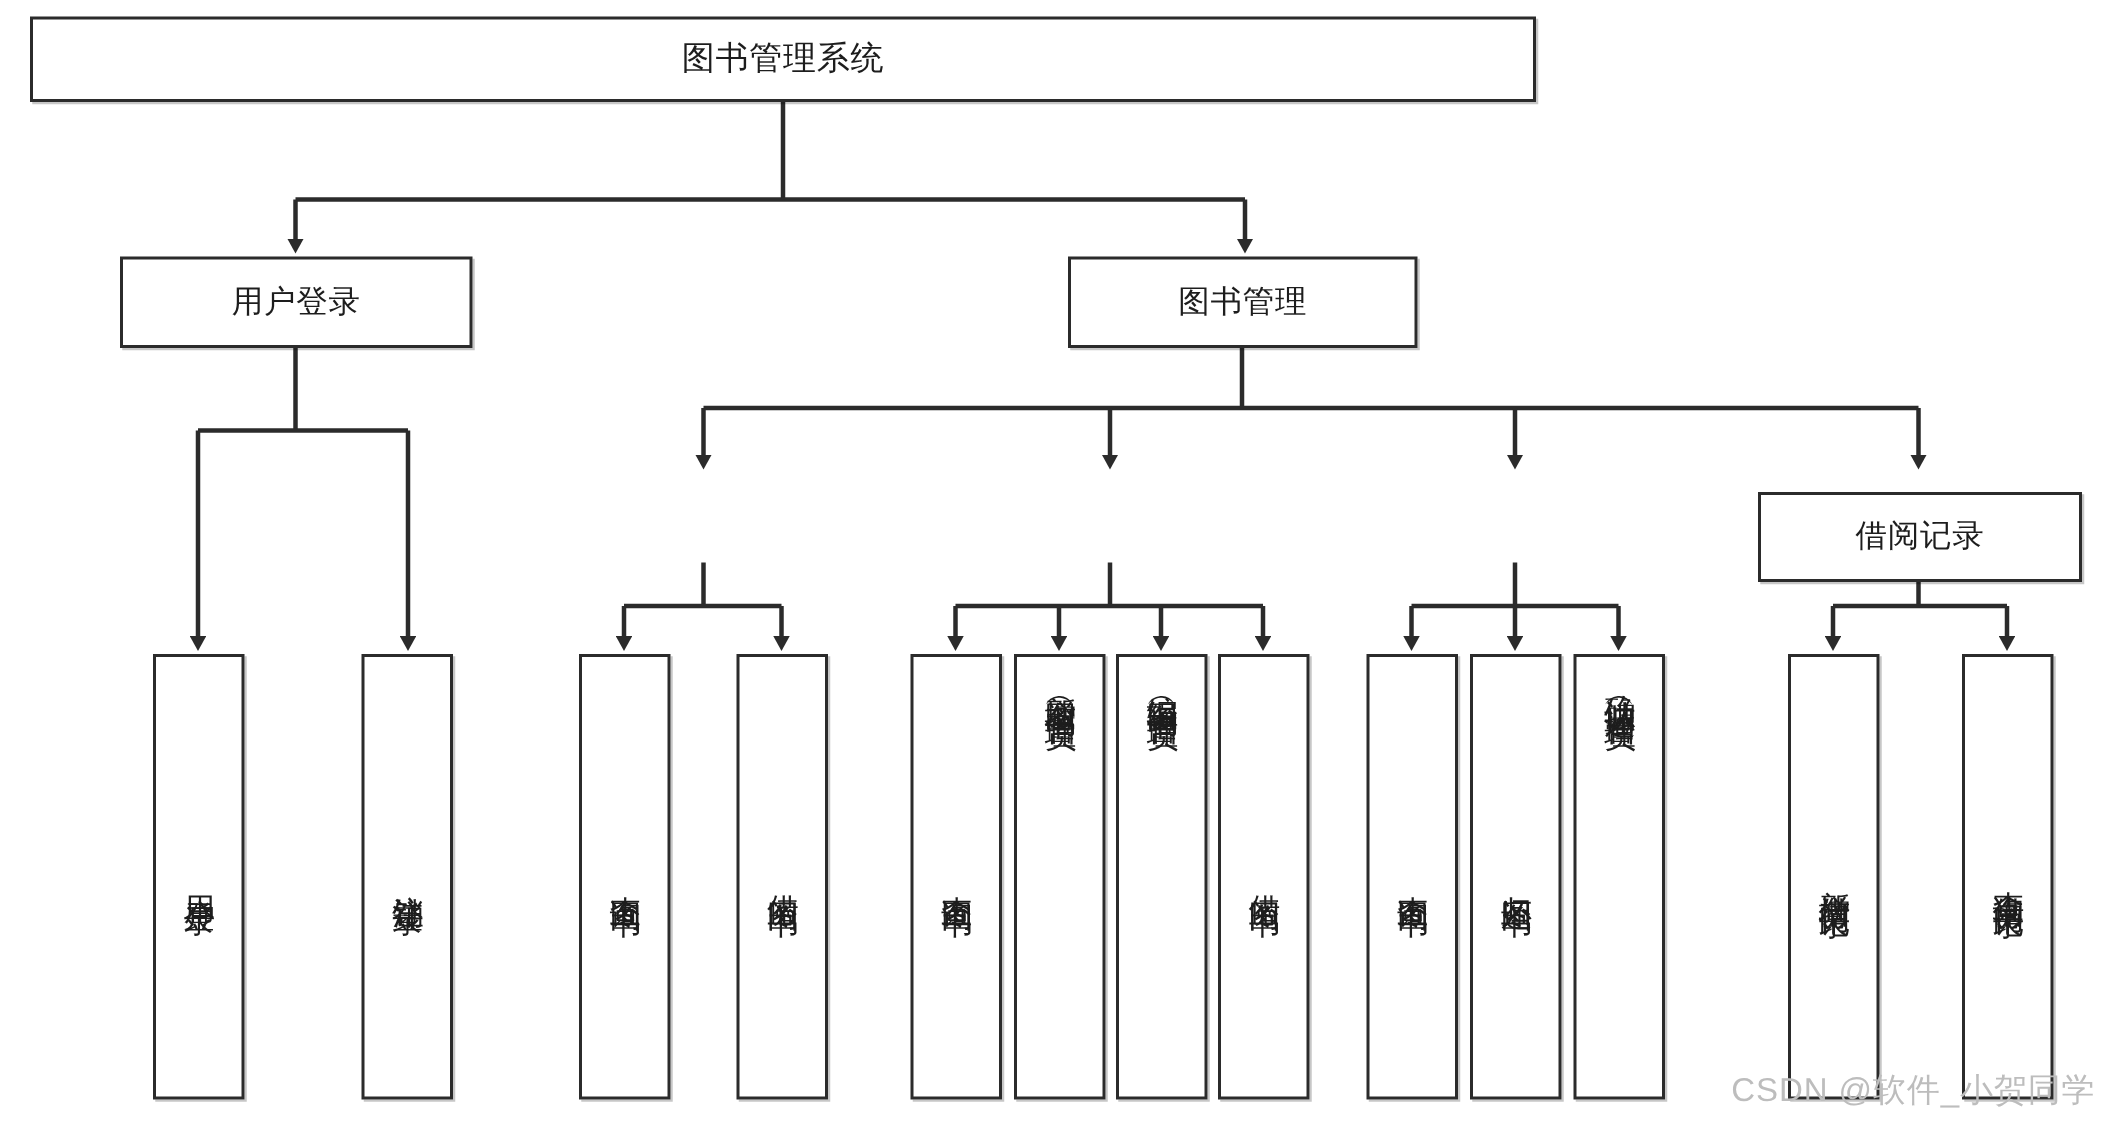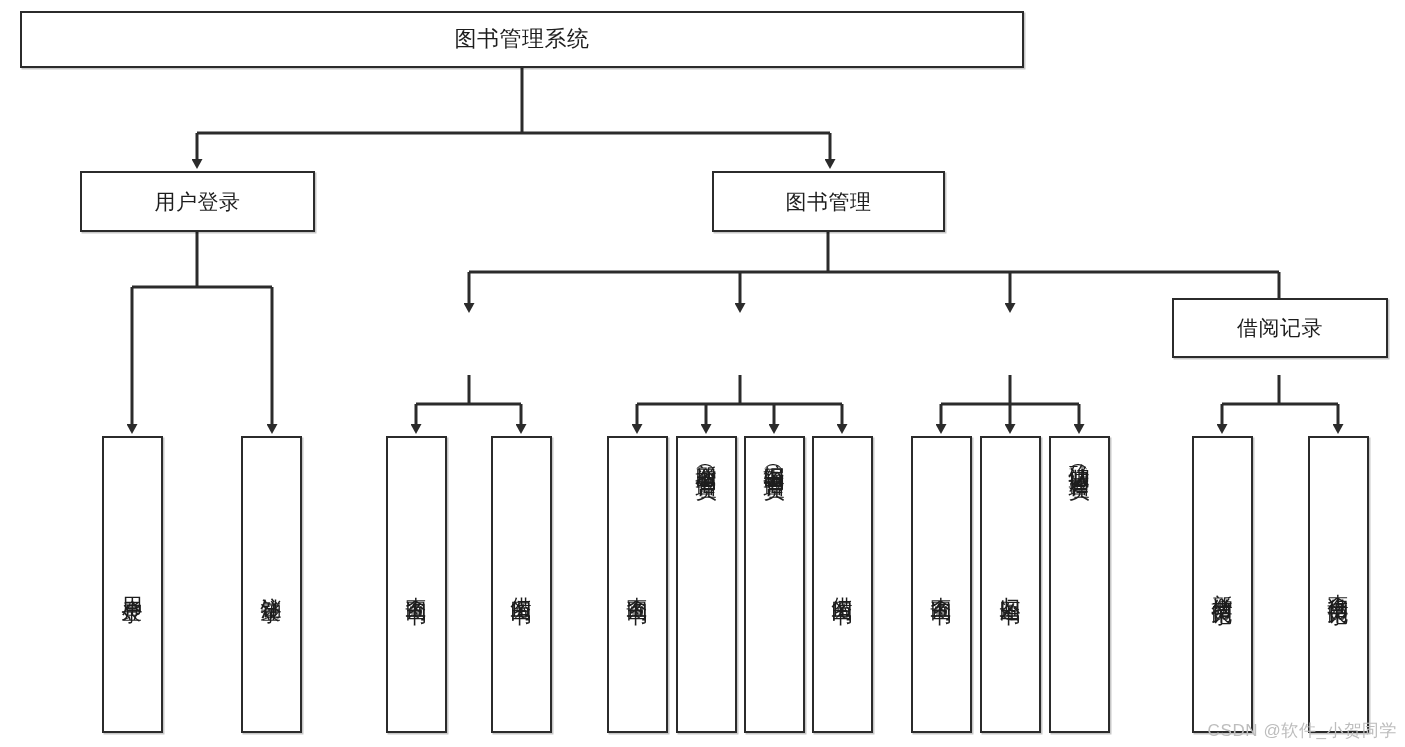--- a/index.html
+++ b/index.html
@@ -63,21 +63,21 @@
     line-height: 1;
   }
   .node.vert.center {
     align-items: center;
     padding-top: 0;
   }
   #watermark {
     position: absolute;
     right: 8px;
     bottom: 5px;
-    font-size: 17px;
+    font-size: 22px;
     color: #bdbdbd;
     letter-spacing: 0.6px;
     white-space: nowrap;
     user-select: none;
   }
 </style>
 </head>
 <body>
 
 <div id="canvas">
@@ -136,21 +136,21 @@
     <span class="lbl">图书管理系统</span>
   </div>
 
   <div class="node horiz" style="left:80px; top:171px; width:235px; height:61px;">
     <span class="lbl">用户登录</span>
   </div>
   <div class="node horiz" style="left:712px; top:171px; width:233px; height:61px;align-items:center;">
     <span class="lbl">图书管理</span>
   </div>
 
-  <div class="node horiz" style="left:1172px; top:298px; width:216px; height:60px;">
+  <div class="node horiz" style="left:1172px; top:328px; width:216px; height:60px;">
     <span class="lbl">借阅记录</span>
   </div>
 
   <div class="node vert center" style="left:102px; top:436px; width:61px; height:297px;">
     <span class="lbl">用户登录</span>
   </div>
   <div class="node vert center" style="left:241px; top:436px; width:61px; height:297px;">
     <span class="lbl">注销登录</span>
   </div>
 

